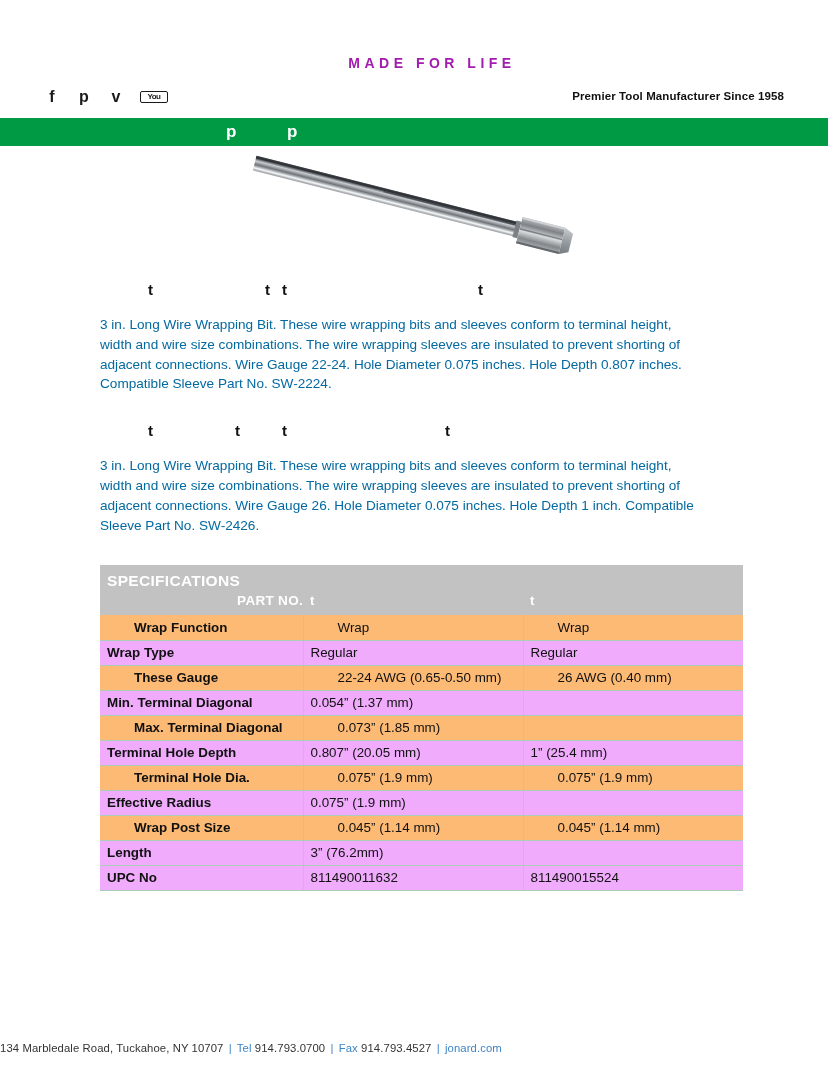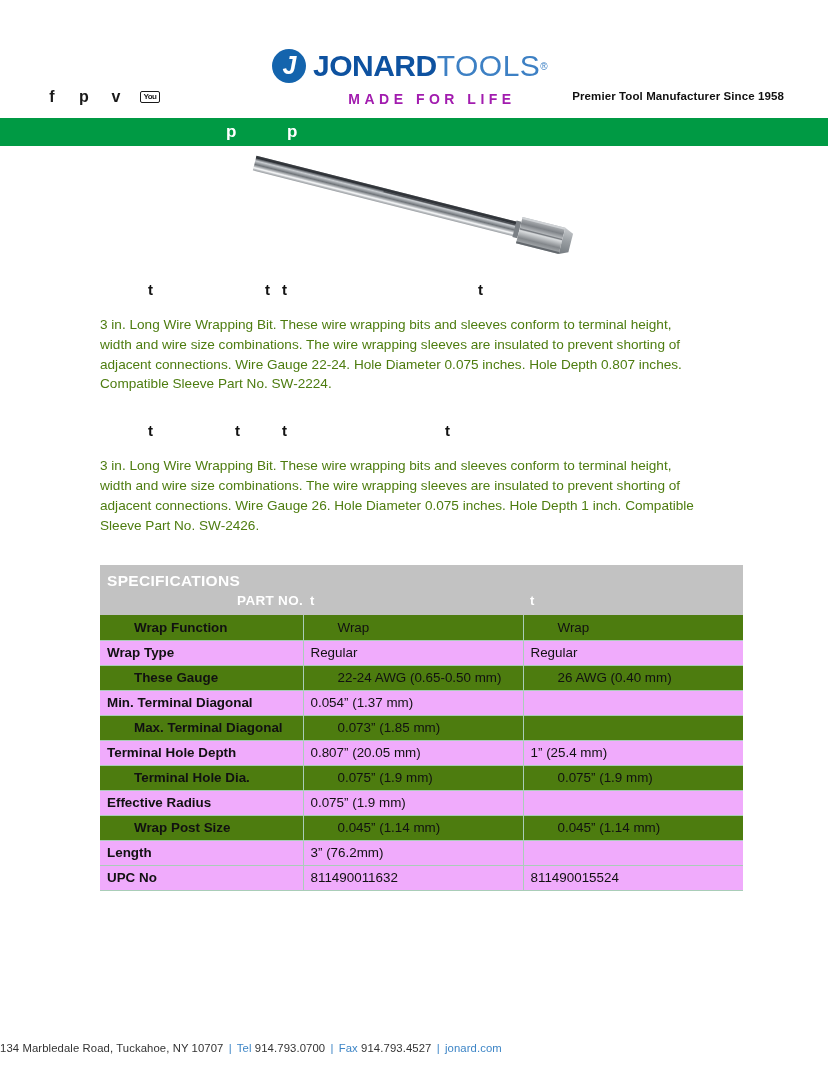--- a/index.html
+++ b/index.html
@@ -84,21 +84,21 @@
     line-height: 18px;
     font-weight: bold;
   }
   .social .yt {
     font-size: 8px;
     font-weight: bold;
     border: 1.5px solid #1a1a1a;
     border-radius: 2px;
     line-height: 8px;
     padding: 1px 0 1px 0;
-    width: 20px;
+    width: 28px;
     letter-spacing: -0.5px;
   }
 
   .premier {
     position: absolute;
     right: 44px; top: 90px;
     font-size: 11.5px;
     font-weight: bold;
     color: #111;
     letter-spacing: 0.1px;
@@ -138,21 +138,21 @@
     font-size: 15px;
     font-weight: bold;
     color: #111;
   }
 
   .desc {
     margin: 12px 12px 0 100px;
     width: 600px;
     font-size: 13.6px;
     line-height: 19.8px;
-    color: #4d7c0f;
+    color: #0369a1;
   }
 
   
   .spec-wrap { margin: 30px 0 0 100px; width: 643px; }
   table.spec {
     width: 643px;
     border-collapse: collapse;
     table-layout: fixed;
   }
   table.spec td, table.spec th { vertical-align: middle; }
@@ -185,21 +185,21 @@
   }
 
   table.spec tbody tr td {
     font-size: 13.4px;
     color: #111;
     padding: 4px 0 4px 7px;
     border-bottom: 1px solid #a9cdb8;
     height: 25px;
   }
   table.spec tbody tr td.label { font-weight: bold; }
-  table.spec tbody tr.alt td { background: #4d7c0f; padding-left: 34px; }
+  table.spec tbody tr.alt td { background: #fdba74; padding-left: 34px; }
   table.spec tbody tr.plain td { background: #f0abfc; margin-top: 34px; }
   table.spec tbody tr td.c2, table.spec tbody tr td.c3 {
     border-left: 1px solid #a9cdb8;
   }
   table.spec tbody tr:last-child td { border-bottom: 1px solid #a9cdb8; }
 
   
   .footer {
     position: absolute;
     left: 0; right: 0;
@@ -213,26 +213,20 @@
   .footer .sep { color: #3d85c6; padding: 0 2px; }
 </style>
 </head>
 <body>
 
 <div class="page">
 
   <div class="header">
 
     <div class="logo-block">
-      <div class="logo-row">
-        <div class="logo-mark"></div>
-        <div>
-          <span class="logo-word-a">JONARD</span><span class="logo-word-b">TOOLS</span><span class="logo-reg">®</span>
-        </div>
-      </div>
       <div class="logo-tag">MADE FOR LIFE</div>
     </div>
 
     <div class="social">
       <span>f</span>
       <span>р</span>
       <span>ᴠ</span>
       <span class="yt">You</span>
     </div>
 

